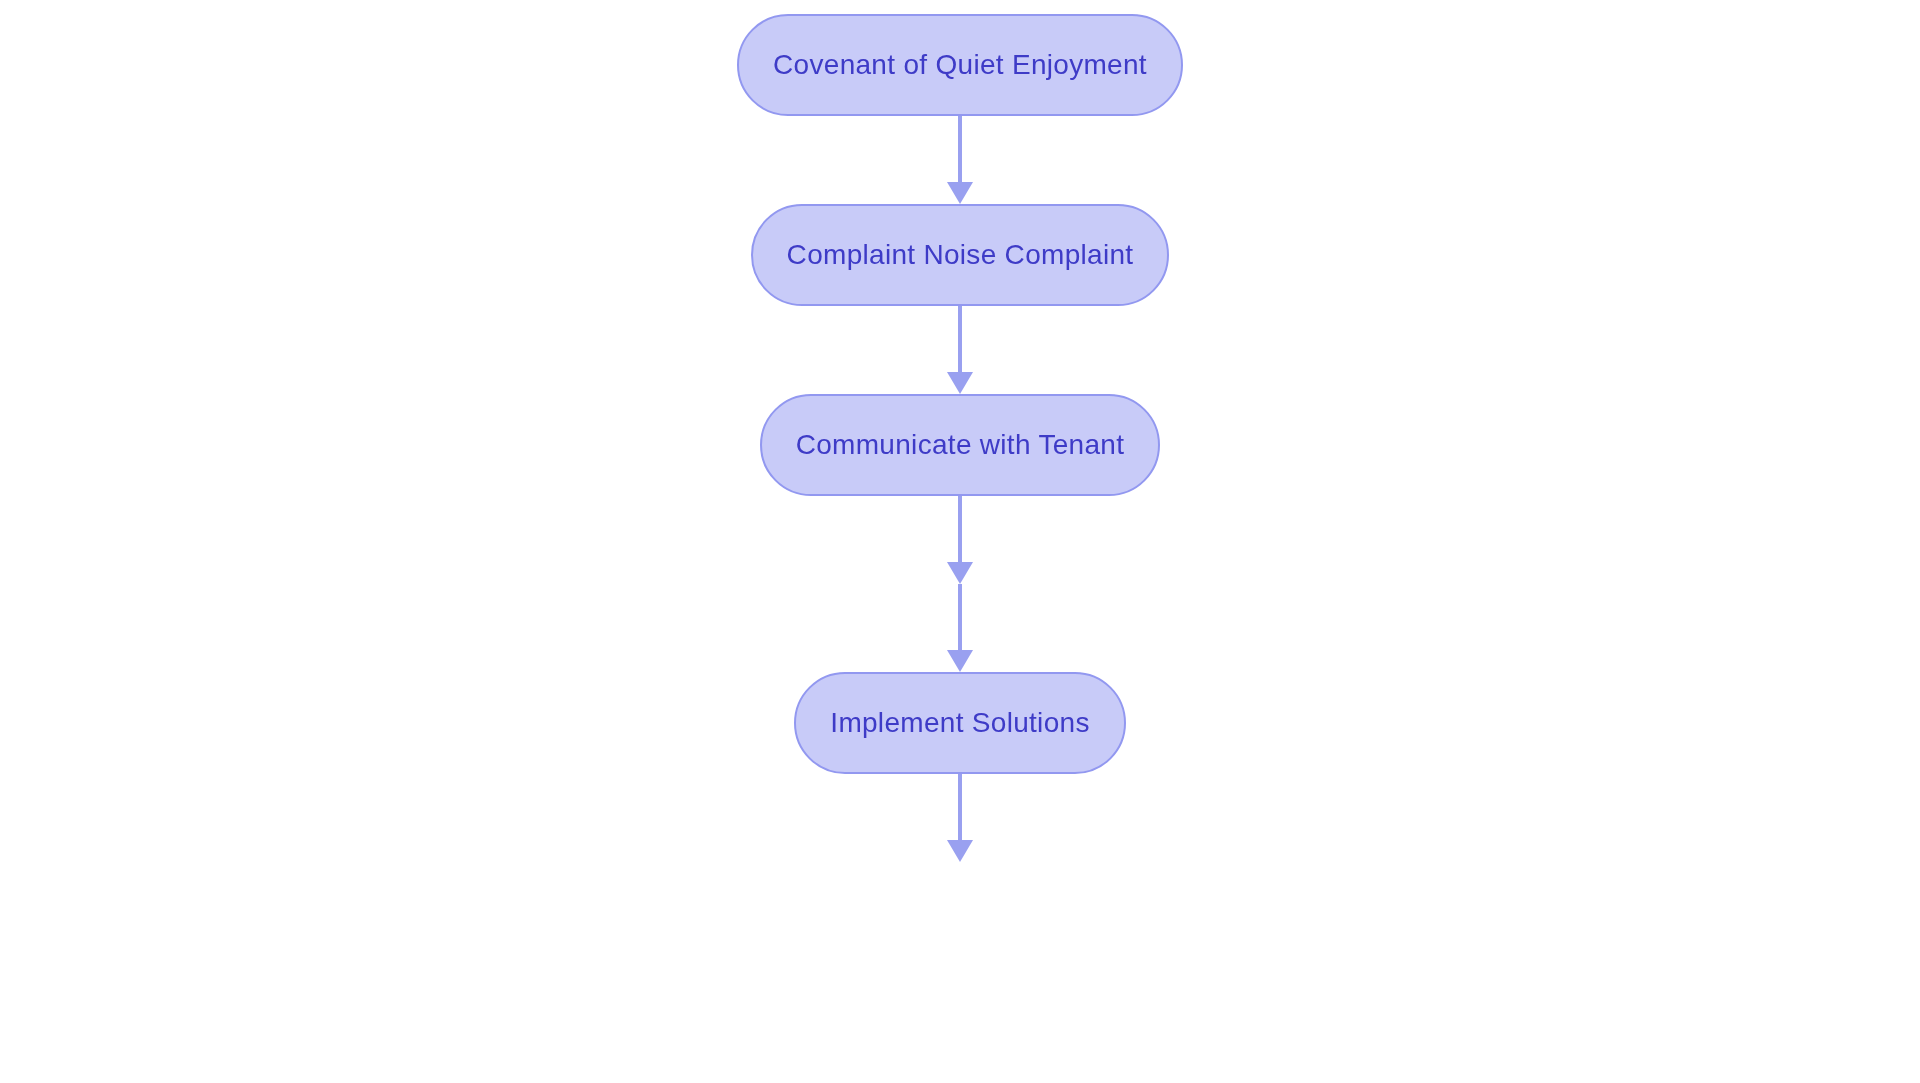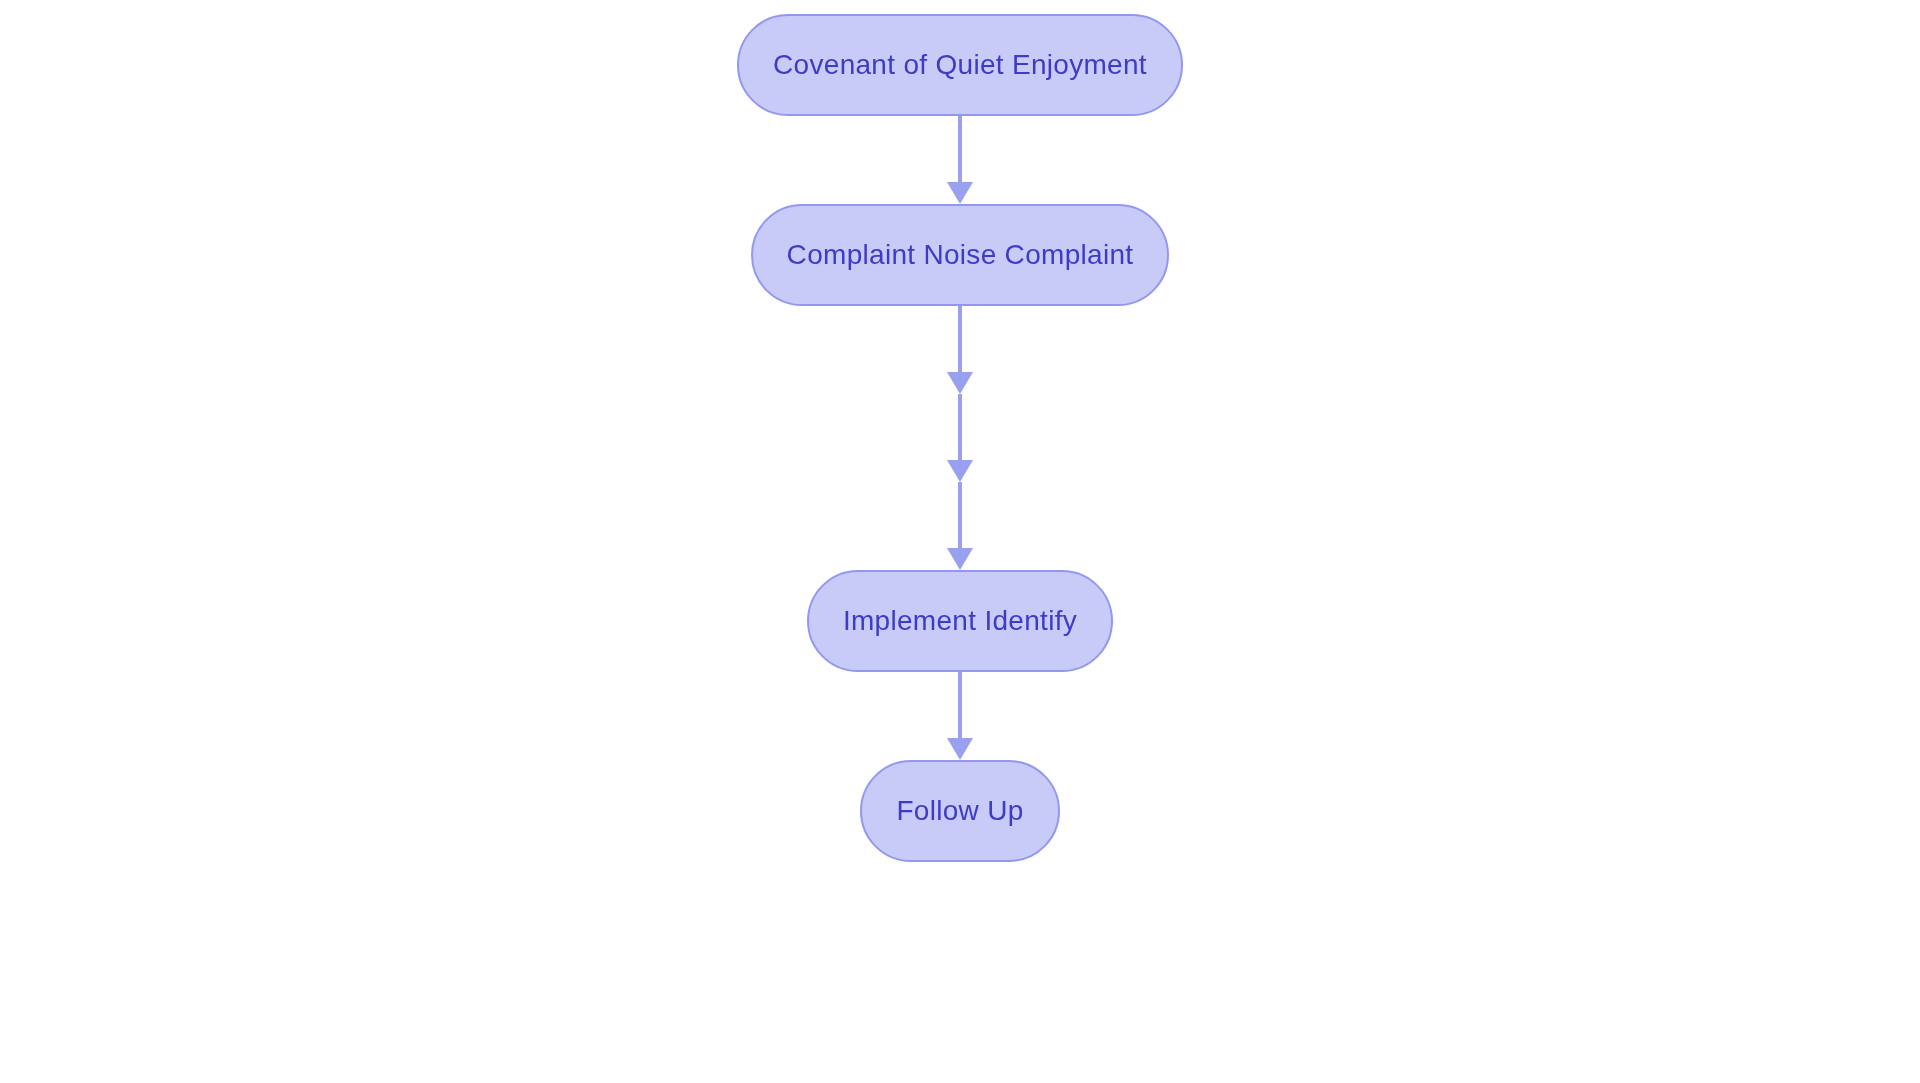--- a/index.html
+++ b/index.html
@@ -73,35 +73,35 @@
       <div class="arrow-head"></div>
     </div>
 
     <div class="node">Complaint Noise Complaint</div>
 
     <div class="arrow">
       <div class="arrow-line"></div>
       <div class="arrow-head"></div>
     </div>
 
+    <div class="node">Communicate with Tenant</div>
 
     <div class="arrow">
       <div class="arrow-line"></div>
       <div class="arrow-head"></div>
     </div>
 
 
     <div class="arrow">
       <div class="arrow-line"></div>
       <div class="arrow-head"></div>
     </div>
 
-    <div class="node">Implement Identify</div>
+    <div class="node">Implement Solutions</div>
 
     <div class="arrow">
       <div class="arrow-line"></div>
       <div class="arrow-head"></div>
     </div>
 
-    <div class="node">Follow Up</div>
 
   </div>
 </div>
 
 </body></html>

